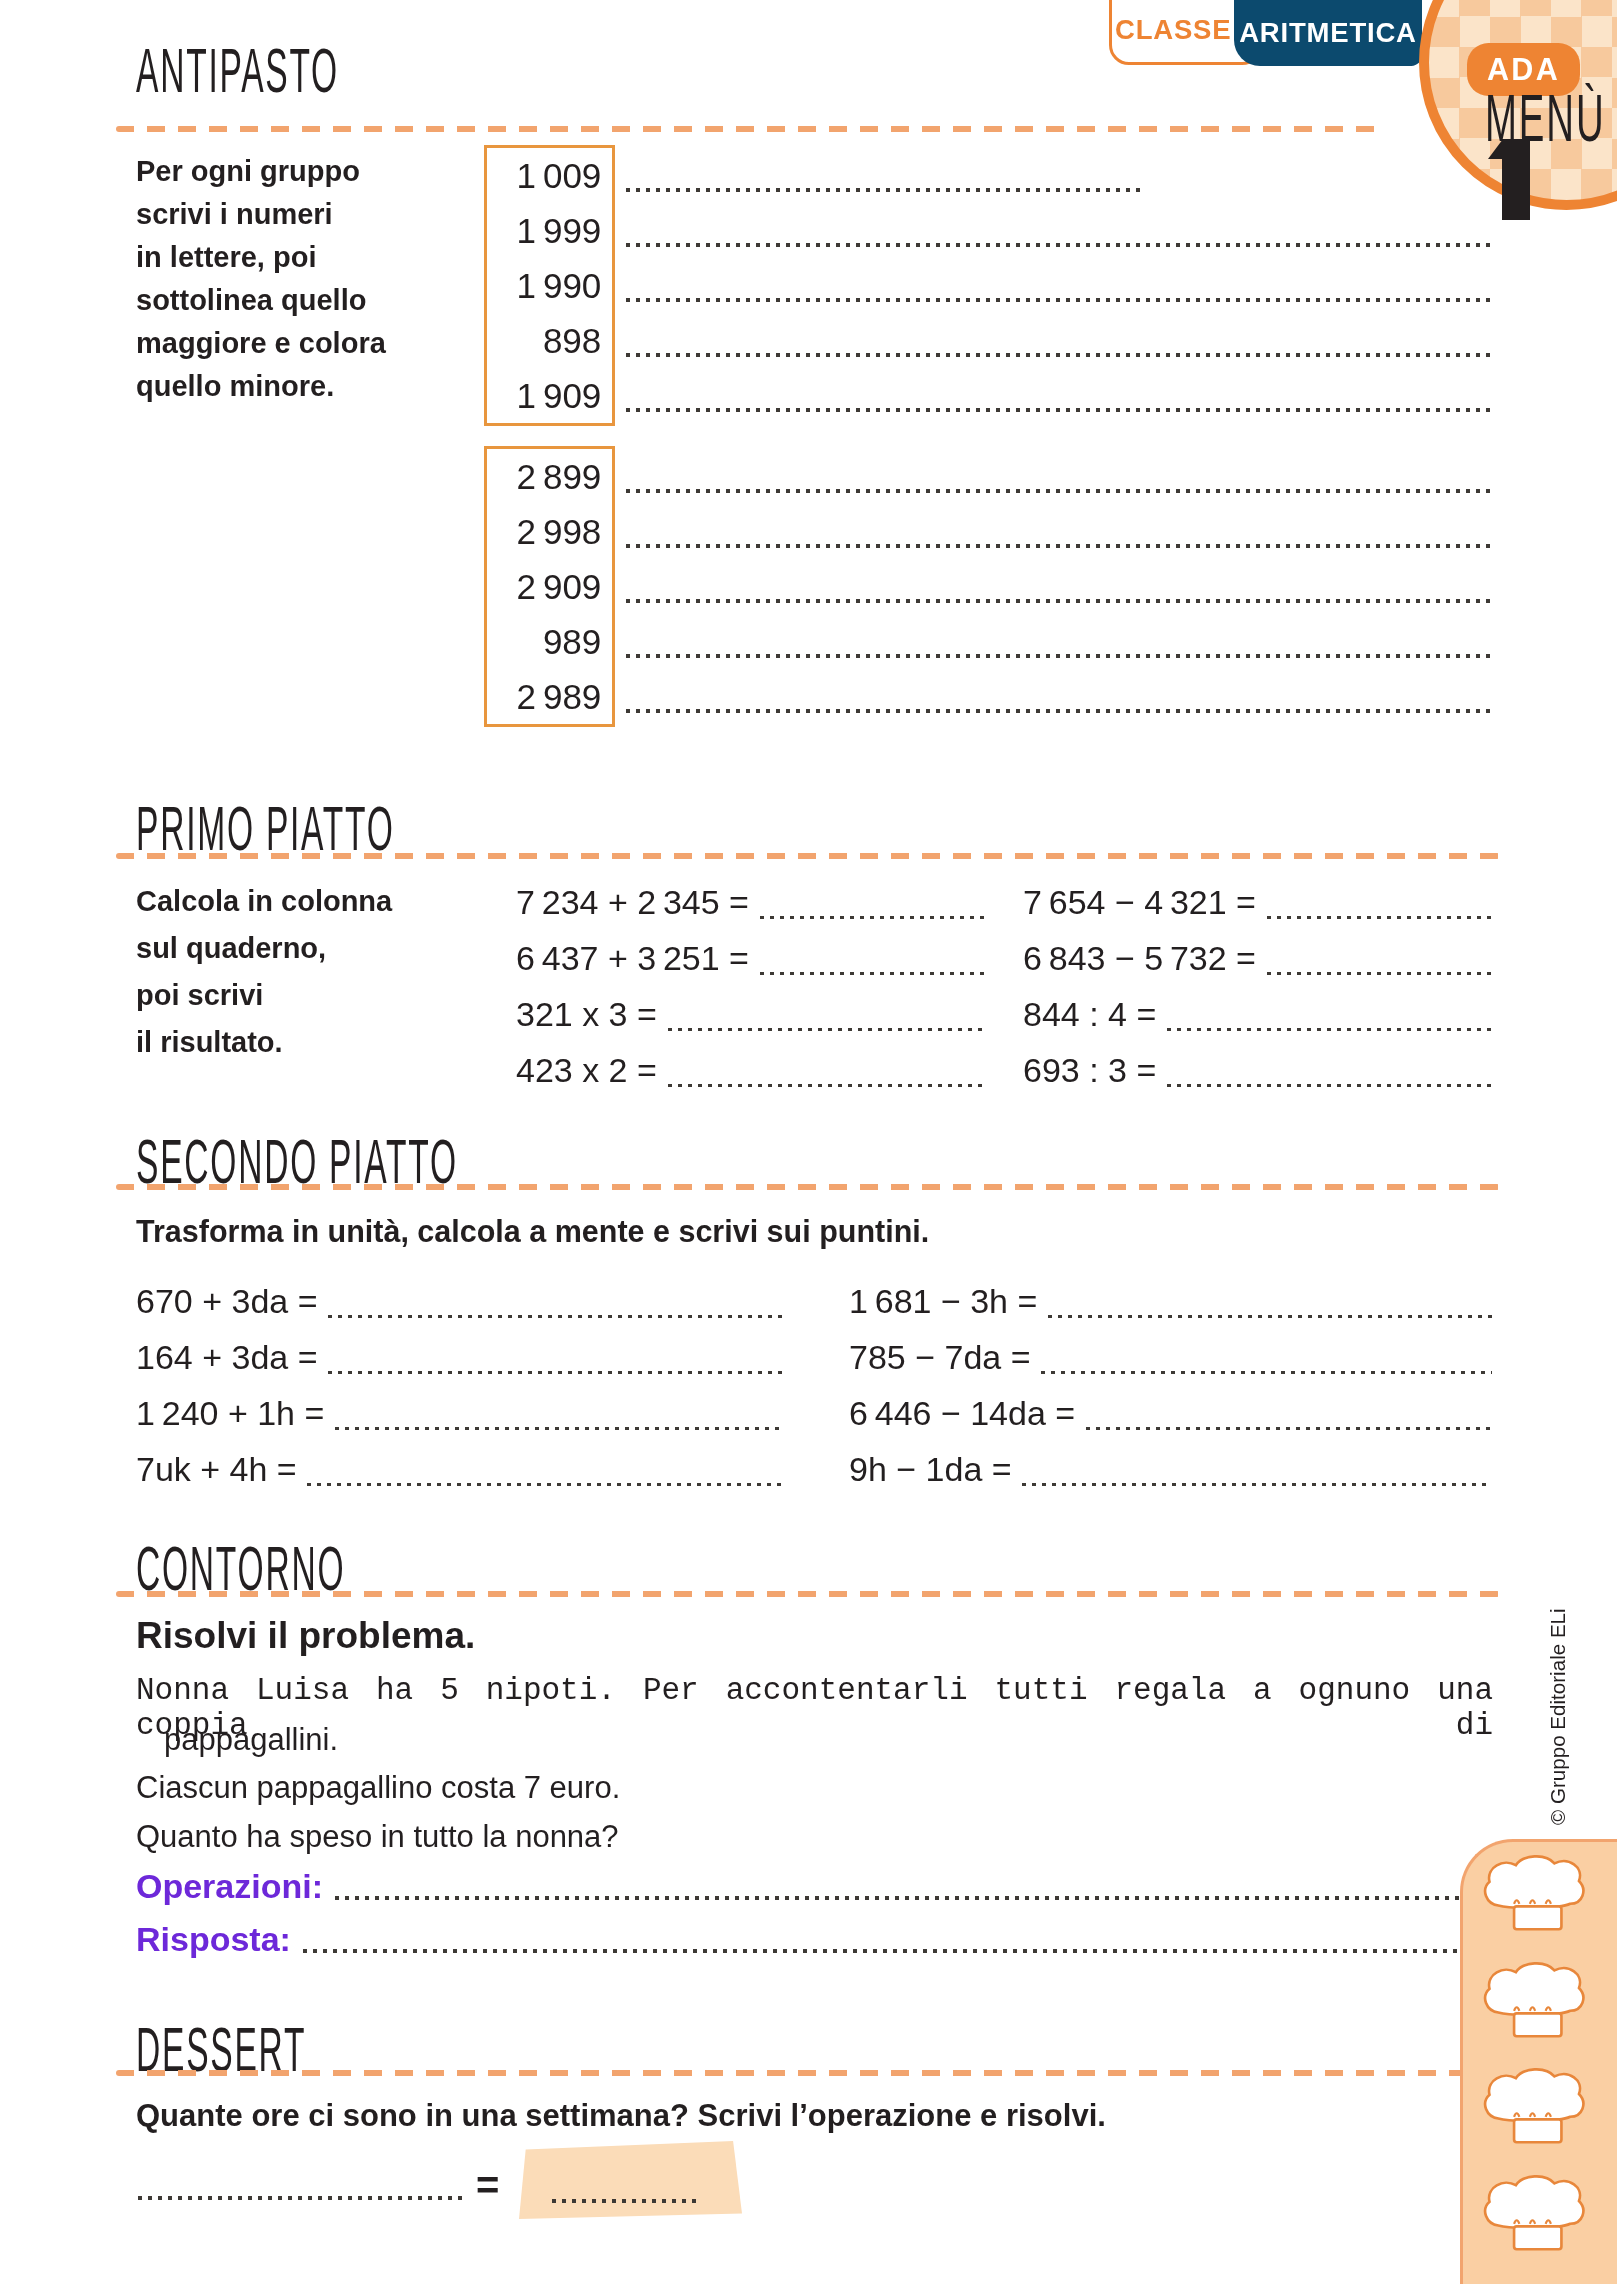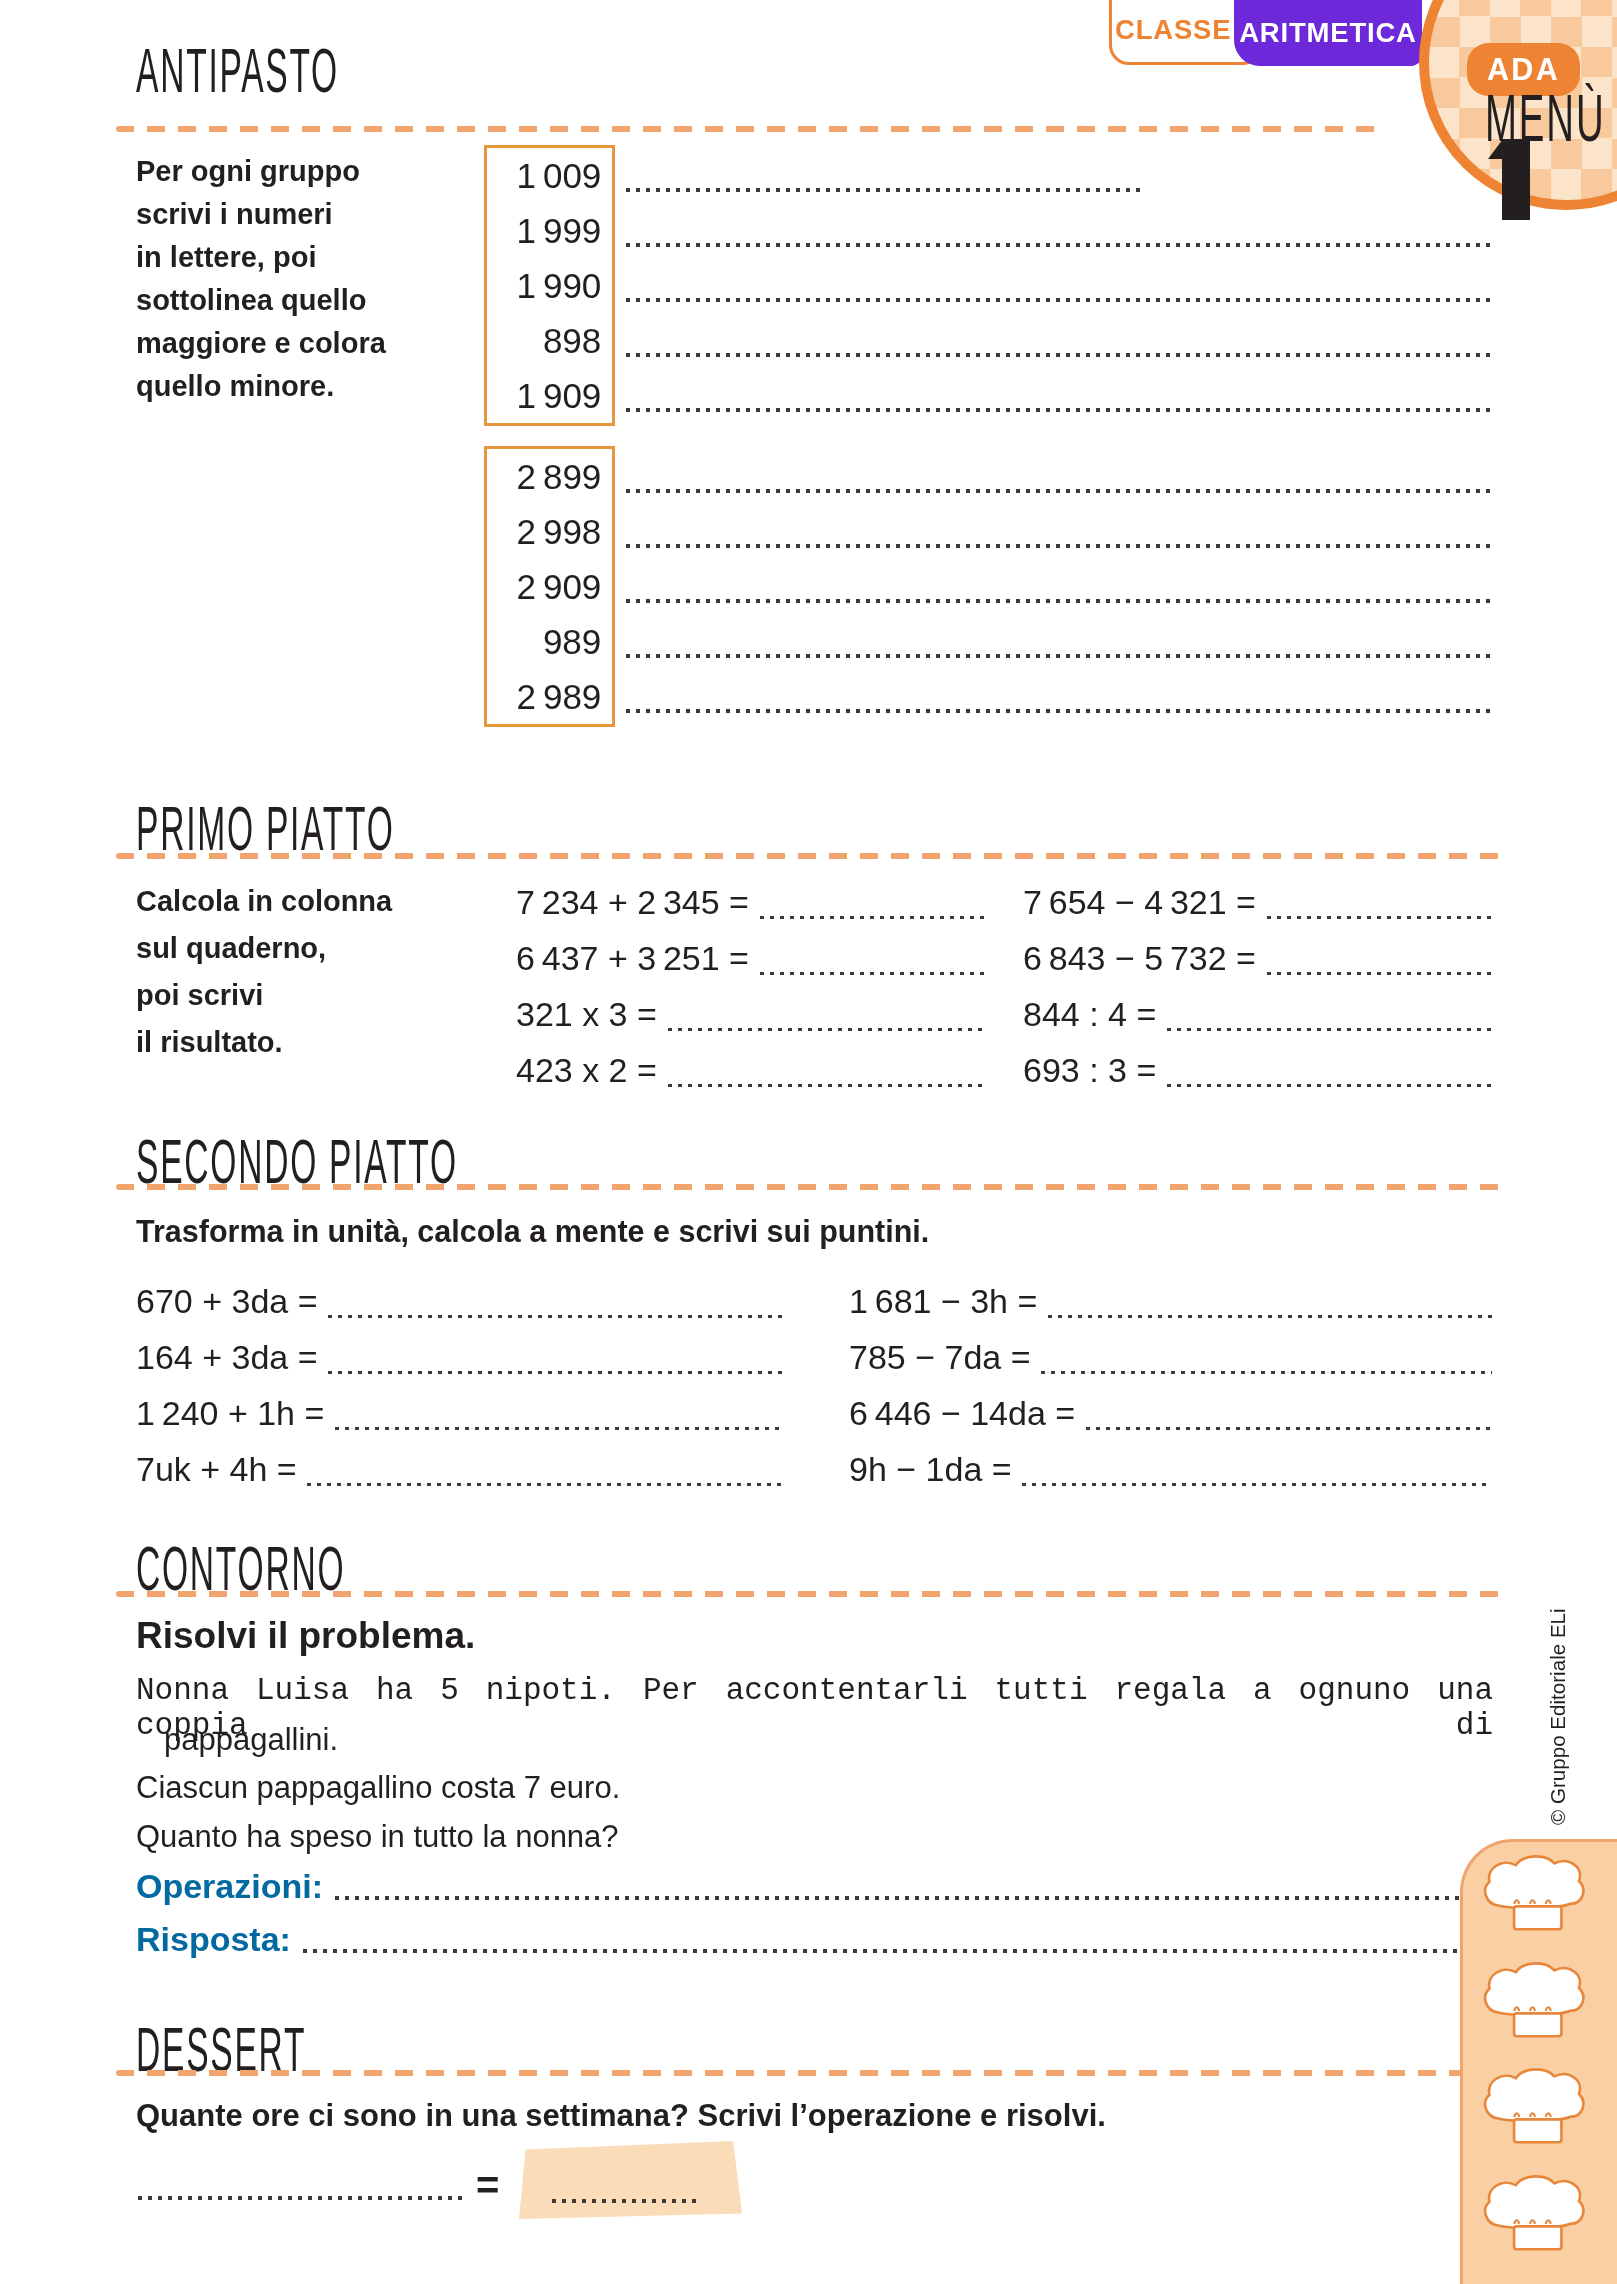--- a/index.html
+++ b/index.html
@@ -9,21 +9,21 @@
   }
   
   .tab-white{
     position:absolute; left:1109px; top:-4.6px; width:147px; height:64px;
     background:#fff; border:3.8px solid #EE8433; border-radius:0 0 20px 20px;
     display:flex; align-items:center; justify-content:center; z-index:1;
   }
   .tab-white span{color:#EE8433; font-weight:700; font-size:27.5px; letter-spacing:0.8px;}
   .tab-orange{
     position:absolute; left:1234px; top:0; width:188px; height:66px;
-    background:#6d28d9; border-radius:0 0 10.7px 26px;
+    background:#0c4a6e; border-radius:0 0 10.7px 26px;
     display:flex; align-items:center; justify-content:center; z-index:2;
   }
   .tab-orange span{color:#fff; font-weight:700; font-size:27.5px; letter-spacing:0.8px;}
   .circle-badge{
     position:absolute; left:1419px; top:-85px; width:295px; height:295px;
     border-radius:50%; border:10px solid #EE8433; box-sizing:border-box;
     background:repeating-conic-gradient(#F7C99D 0% 25%, #FBE4C9 0% 50%);
     background-size:61px 61px; z-index:3;
   }
   .ada-pill{
@@ -55,21 +55,21 @@
     position:absolute; width:131px; height:281px; border:3.8px solid #E8963E;
     box-sizing:border-box; display:flex; flex-direction:column; background:#fff;
   }
   .num-cell{flex:1; display:flex; align-items:center; justify-content:flex-end;
     padding-right:10.7px; font-size:35px;}
   .eq-col{position:absolute; display:flex; flex-direction:column;}
   .eq-row{display:flex; height:56px; align-items:center;}
   .eq{font-size:34px; white-space:pre;}
   .eq-dots{flex:1; margin-left:10.7px; align-self:flex-end; margin-bottom:10.7px;}
   .label-row{position:absolute; display:flex; width:1357px;}
-  .label-orange{color:#0369a1; font-weight:700; font-size:34px; white-space:pre;}
+  .label-orange{color:#6d28d9; font-weight:700; font-size:34px; white-space:pre;}
   .problem-line{position:absolute; left:136px; width:1357px; font-size:31px;}
   .justify-full{text-align:justify; text-align-last:justify;font-family:Liberation Mono, monospace;}
   
   .trapezoid{
     position:absolute; left:519px; top:2141px; width:223px; height:78px;
     background:#FBDCB8; clip-path:polygon(3% 11%, 96% 0%, 100% 93%, 0% 100%);
   }
   .equals{position:absolute; left:476px; top:2163px; font-size:40px; font-weight:700;}
   
   .side-panel{

